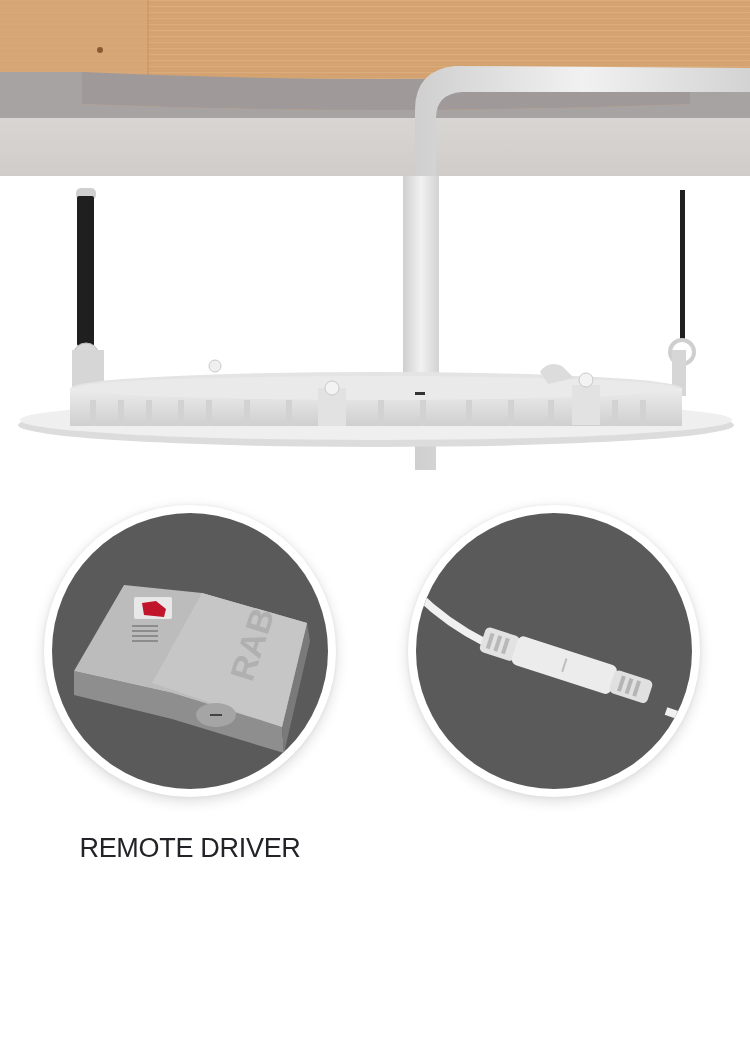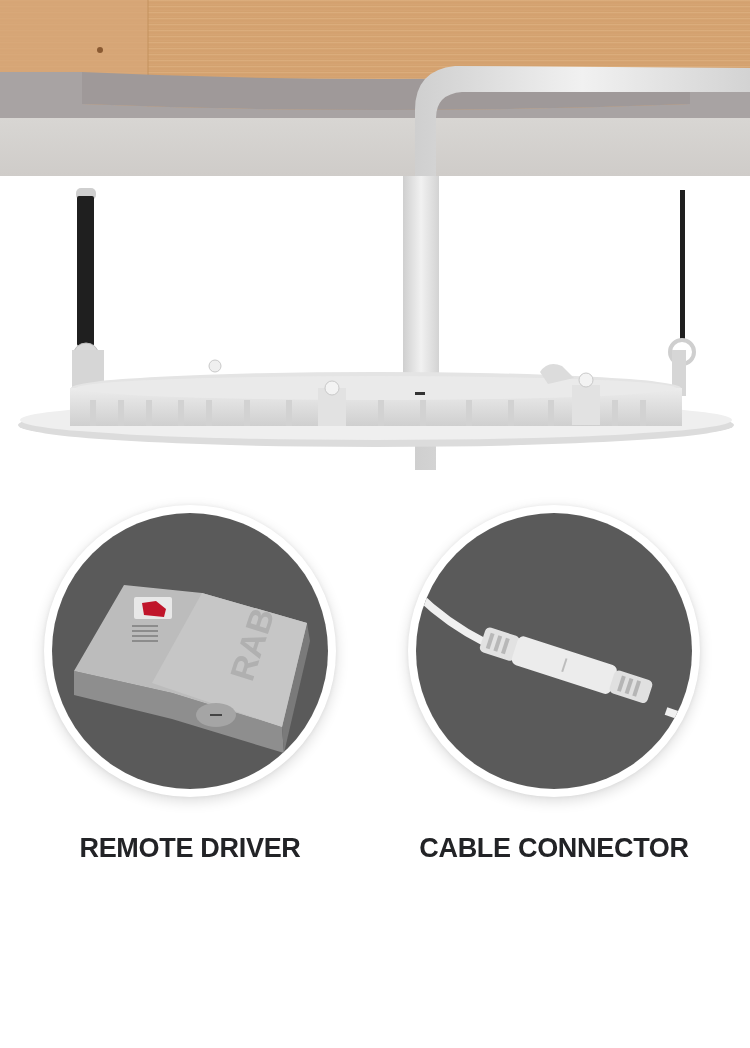--- a/index.html
+++ b/index.html
@@ -25,21 +25,21 @@
       width: 276px; height: 276px; border-radius: 50%;
       background: #5a5a5a; overflow: hidden; position: relative;
     }
     .bubble-inner svg { position: absolute; left: 0; top: 0; }
 
     .caption {
       margin-top: 34px;
       font-size: 27px; line-height: 34px;
       color: #222326;
       letter-spacing: -0.3px;
-      font-weight: 700;
+      font-weight: 400;
     }
   </style>
 </head>
 <body>
 
 <div class="hero">
   <svg width="750" height="470" viewBox="0 0 750 470">
     <defs>
       <linearGradient id="woodG" x1="0" y1="0" x2="0" y2="1">
         <stop offset="0" stop-color="#dcae7e"></stop>
@@ -173,17 +173,16 @@
             <g fill="#b5b5b5">
               <rect x="204" y="145" width="4" height="16"></rect>
               <rect x="212" y="145" width="4" height="16"></rect>
               <rect x="220" y="145" width="4" height="16"></rect>
             </g>
           </g>
         </svg>
       </div>
     </div>
     <div class="caption">
-      <div>CABLE CONNECTOR</div>
     </div>
   </div>
 
 </div>
 
 </body></html>

